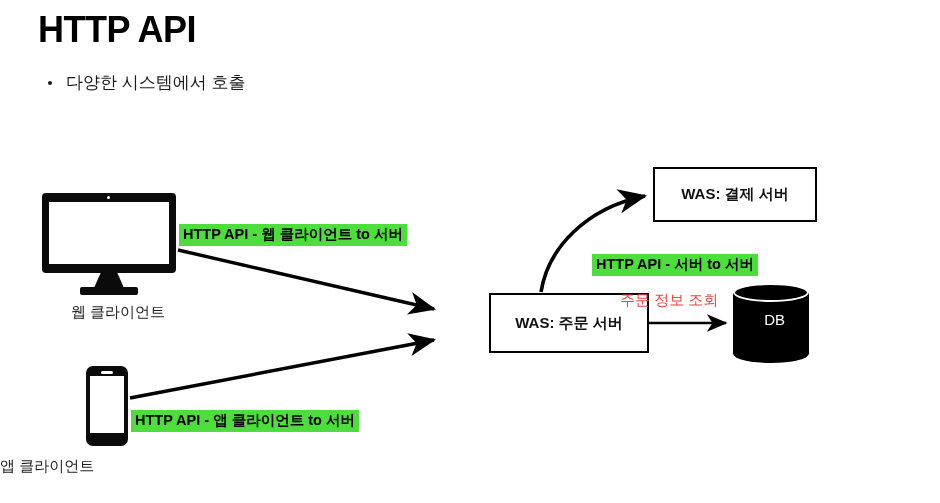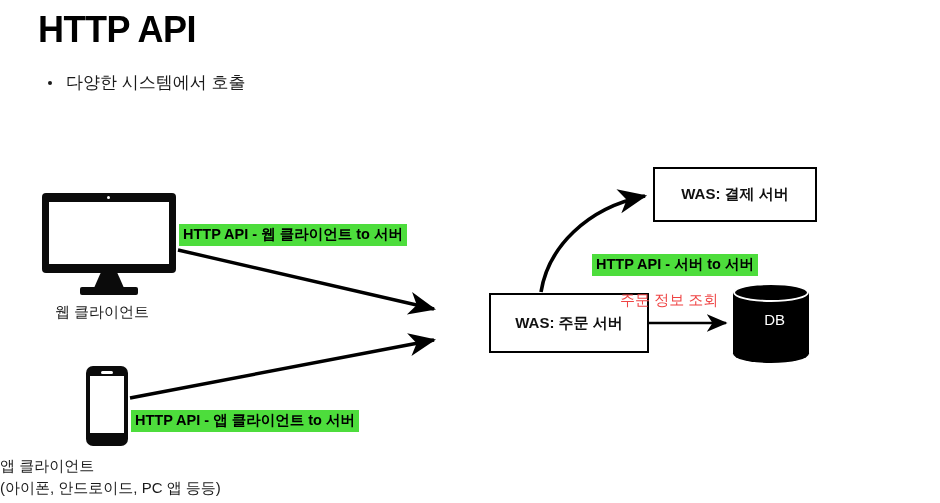--- a/index.html
+++ b/index.html
@@ -115,21 +115,21 @@
   }
   #monitor .base {
     position: absolute;
     left: 38px; top: 94px;
     width: 58px; height: 8px;
     background: #0b0b0b;
     border-radius: 2px;
   }
   #web-client-caption {
     position: absolute;
-    left: 2px;
+    left: 18px;
     top: 301px;
     width: 200px;
     text-align: center;
     font-size: 15px;
     line-height: 1.45;
     color: #1a1a1a;
   }
 
   
   #phone {
@@ -307,21 +307,20 @@
       <div>웹 클라이언트</div>
     </div>
 
     <div id="phone">
       <div class="body"></div>
       <div class="screen"></div>
       <div class="speaker"></div>
     </div>
     <div id="app-client-caption">
       <div>앱 클라이언트</div>
-      <div>(아이폰, 안드로이드, PC 앱 등등)</div>
     </div>
 
     <div class="server-box" id="box-payment">
       <span>WAS: 결제 서버</span>
     </div>
     <div class="server-box" id="box-order">
       <span>WAS: 주문 서버</span>
     </div>
 
     <div id="db">

